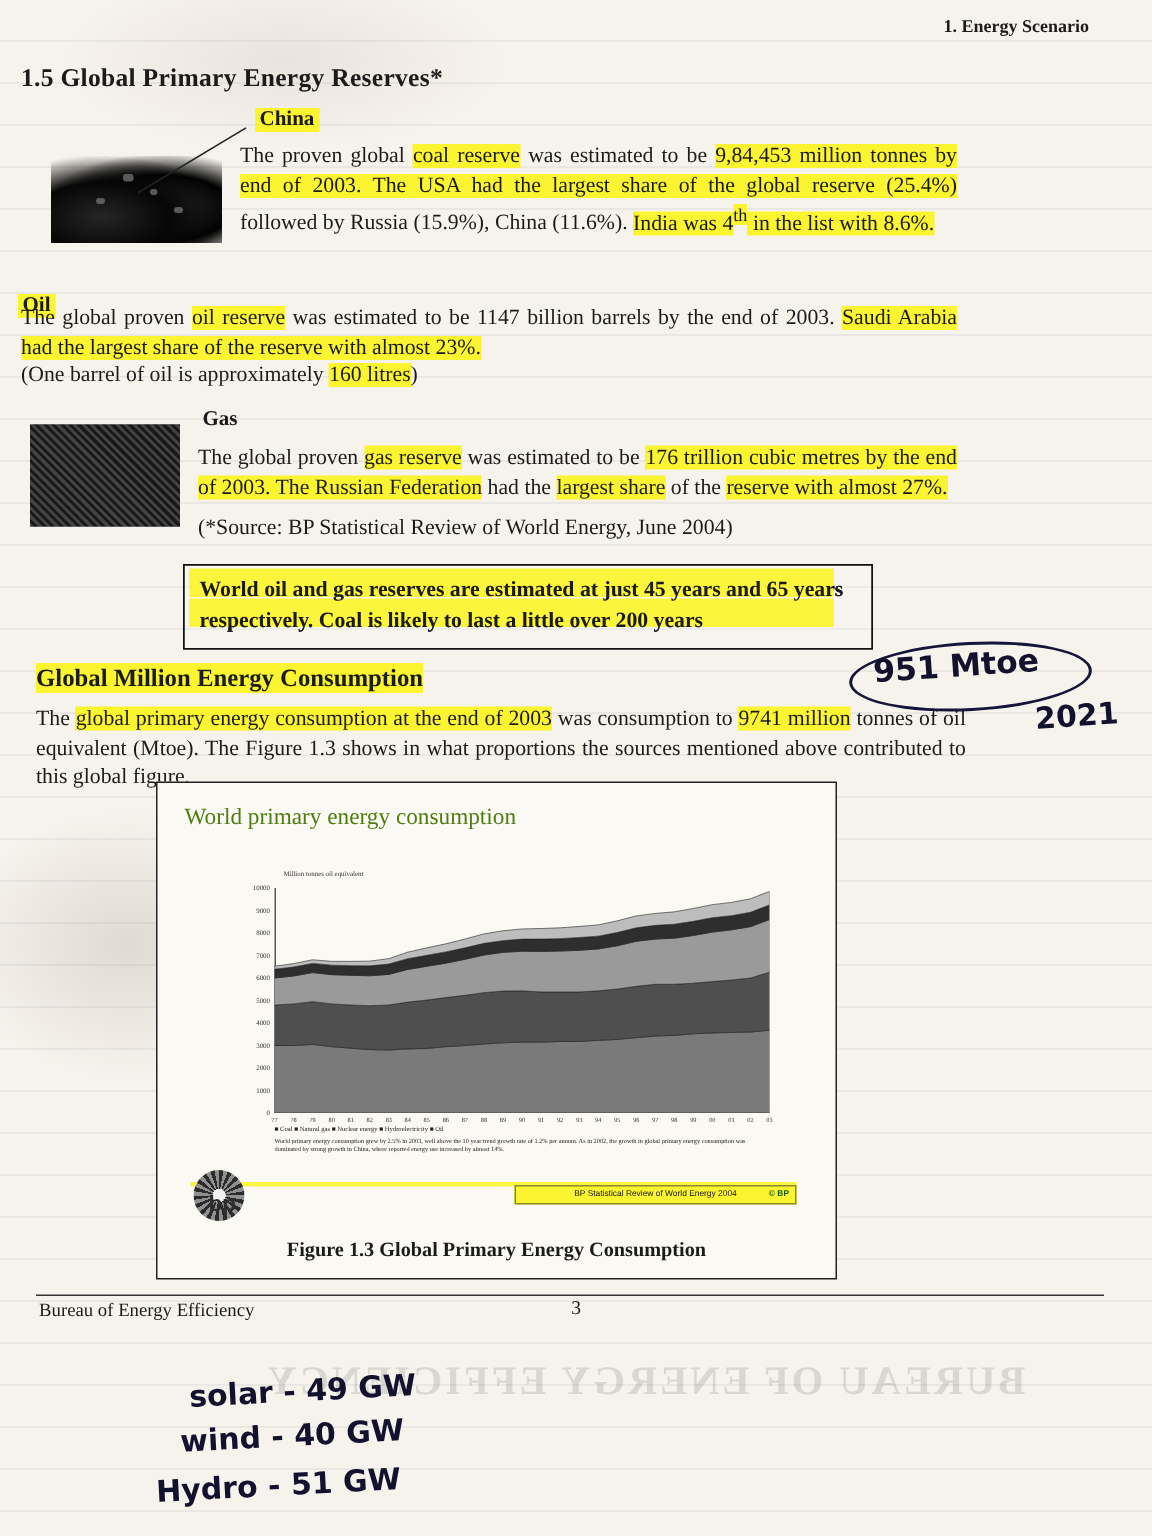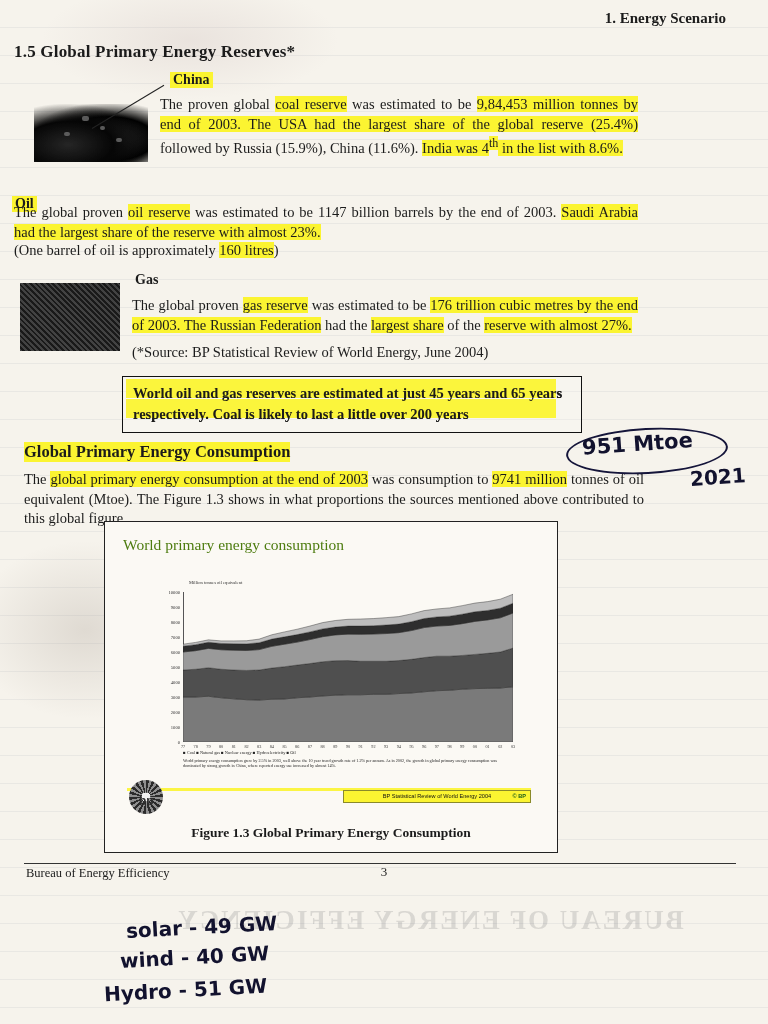--- a/index.html
+++ b/index.html
@@ -56,21 +56,21 @@
     color: rgba(90,90,95,0.18);
     transform: scaleX(-1);
     pointer-events: none;
     white-space: nowrap;
   }
 
   .running-head {
     position: absolute;
     right: 42px;
     top: 10px;
-    font-size: 15px;
+    font-size: 12px;
     font-weight: bold;
   }
 
   h1.section-title {
     position: absolute;
     left: 14px;
     top: 42px;
     margin: 0;
     font-size: 17px;
     font-weight: bold;
@@ -240,21 +240,21 @@
                      #2b2b2b 180deg 190deg, #8f8f8f 190deg 200deg, #2b2b2b 200deg 210deg,
                      #8f8f8f 210deg 220deg, #2b2b2b 220deg 230deg, #8f8f8f 230deg 240deg,
                      #2b2b2b 240deg 250deg, #8f8f8f 250deg 260deg, #2b2b2b 260deg 270deg,
                      #8f8f8f 270deg 280deg, #2b2b2b 280deg 290deg, #8f8f8f 290deg 300deg,
                      #2b2b2b 300deg 310deg, #8f8f8f 310deg 320deg, #2b2b2b 320deg 330deg,
                      #8f8f8f 330deg 340deg, #2b2b2b 340deg 350deg, #8f8f8f 350deg 360deg);
   }
   .bp-text {
     position: absolute;
     left: 34px; top: 272px;
-    font-size: 12px;
+    font-size: 15px;
     font-weight: bold;
     color: #2d2d2d;
     font-family: "Liberation Sans", sans-serif;
   }
   .source-bar {
     position: absolute;
     left: 238px;
     top: 268px;
     width: 186px;
     height: 11px;
@@ -358,21 +358,21 @@
     <span>The global proven </span><span class="hl">gas reserve</span><span> was estimated to be </span><span class="hl">176 trillion cubic metres by the end of 2003. The </span><span class="hl">Russian Federation</span><span> had the </span><span class="hl">largest share</span><span> of the </span><span class="hl">reserve with almost 27%.</span>
   </div>
 
   <div class="para" style="left:132px; top:343px; width:500px;">(*Source: BP Statistical Review of World Energy, June 2004)</div>
 
   <div class="box-note">World oil and gas reserves are estimated at just 45 years and 65 years respectively. Coal is likely to last a little over 200 years</div>
   <div style="position:absolute; left:126px; top:379px; width:430px; height:19px; background:#fbf431; opacity:0.95; z-index:-0;"></div>
   <div style="position:absolute; left:126px; top:399px; width:430px; height:19px; background:#fbf431; opacity:0.95;"></div>
   <div class="box-note" style="background:transparent; z-index:2;">World oil and gas reserves are estimated at just 45 years and 65 years respectively. Coal is likely to last a little over 200 years</div>
 
-  <h2 class="sub-title hl">Global Primary Energy Consumption</h2>
+  <h2 class="sub-title hl">Global Million Energy Consumption</h2>
 
   <div class="para" style="left:24px; top:470px; width:620px;">
     <span>The </span><span class="hl">global primary energy consumption at the end of 2003</span><span> was consumption to </span><span class="hl">9741 million</span><span> tonnes of oil equivalent (Mtoe). The Figure 1.3 shows in what proportions the sources mentioned above contributed to this global figure.</span>
   </div>
 
   <div class="ellipse-annot"></div>
   <div class="hand" style="left:582px; top:432px; font-size:21px; transform: rotate(-4deg);">951 Mtoe</div>
   <div class="hand" style="left:690px; top:465px; font-size:20px; transform: rotate(-4deg);">2021</div>
   <div class="hand" style="left:126px; top:915px; font-size:20px; transform: rotate(-3deg);">solar  -  49 GW</div>
   <div class="hand" style="left:120px; top:945px; font-size:20px; transform: rotate(-3deg);">wind - 40 GW</div>

